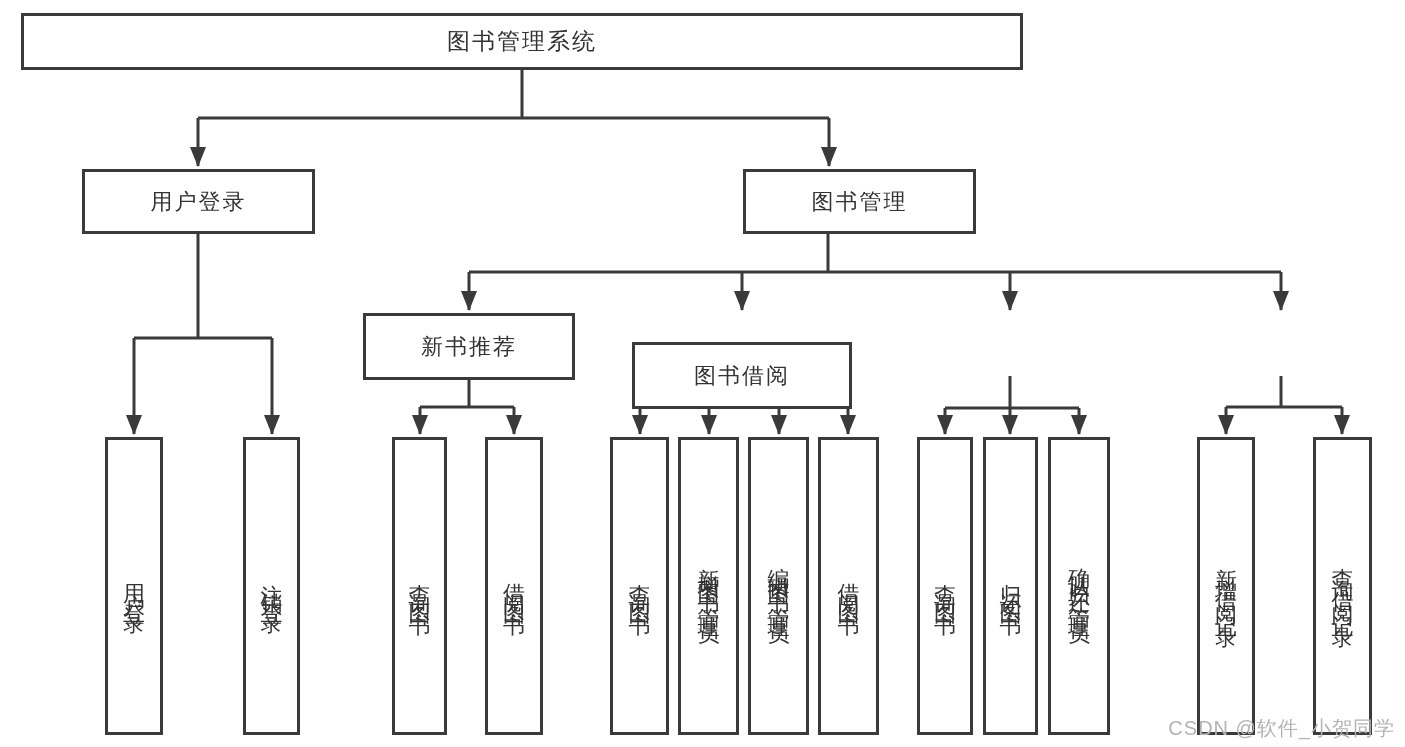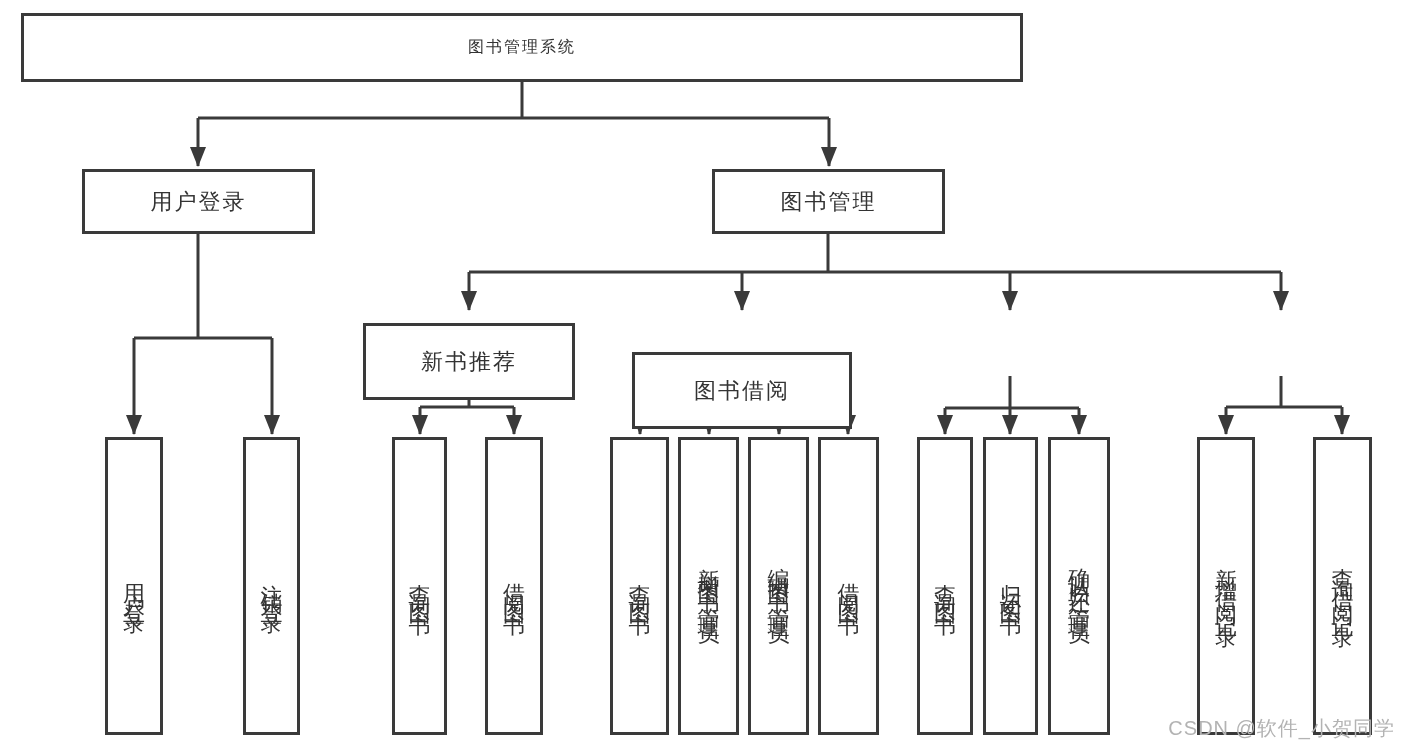--- a/index.html
+++ b/index.html
@@ -26,26 +26,26 @@
     border: 3px solid #3a3a3a;
     display: flex;
     align-items: center;
     justify-content: center;
     color: #333333;
     font-size: 22px;
     letter-spacing: 2px;
     white-space: nowrap;
   }
   
-  .n-root { left: 21px; top: 13px; width: 1002px; height: 69px; font-size: 16px; }
+  .n-root { left: 21px; top: 13px; width: 1002px; height: 57px; font-size: 23px; }
   
   .n-login { left: 82px;  top: 169px; width: 233px; height: 65px; }
-  .n-mgmt  { left: 712px; top: 169px; width: 233px; height: 65px; }
+  .n-mgmt  { left: 743px; top: 169px; width: 233px; height: 65px; }
   
-  .n-l3 { top: 323px; height: 77px; justify-content: center; }
+  .n-l3 { top: 313px; height: 67px; justify-content: center; }
   .n-newrec  { left: 363px;  width: 212px; }
   .n-borrow  { left: 632px;  width: 220px; margin-top: 29px; }
   .n-current { left: 903px;  width: 214px; }
   .n-records { left: 1172px; width: 218px; }
   
   .leaf { top: 437px; height: 298px; }
   .leaf .vtext {
     writing-mode: vertical-rl;
     text-orientation: mixed;
     line-height: 1;

